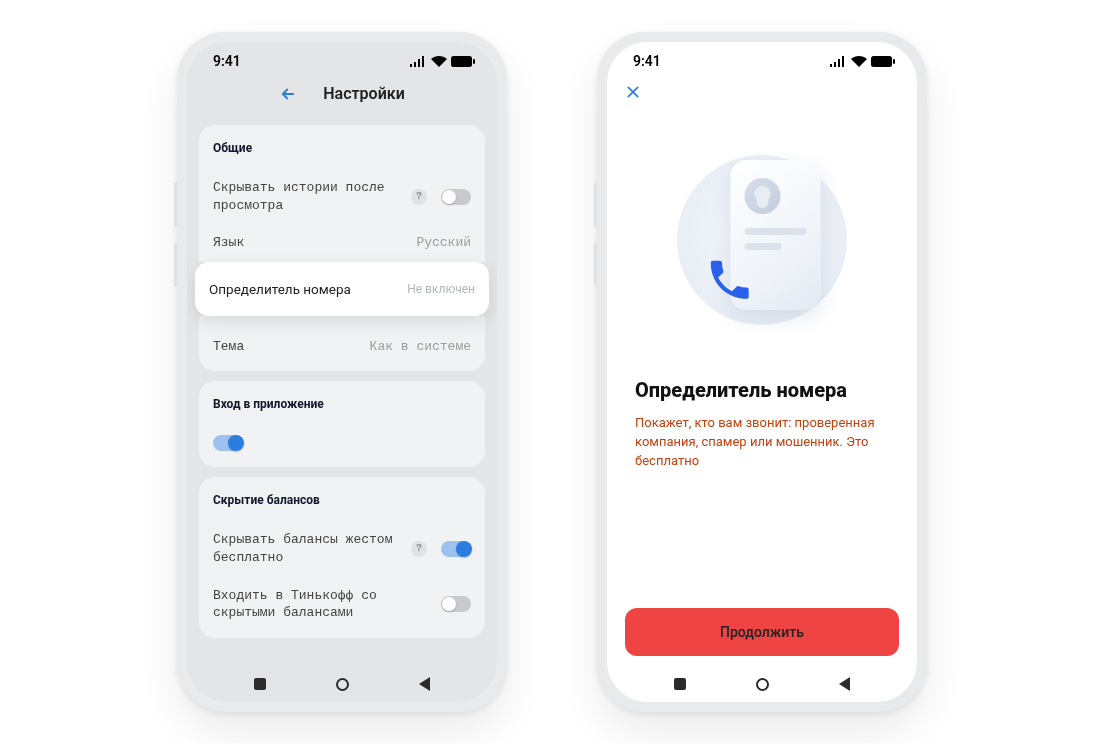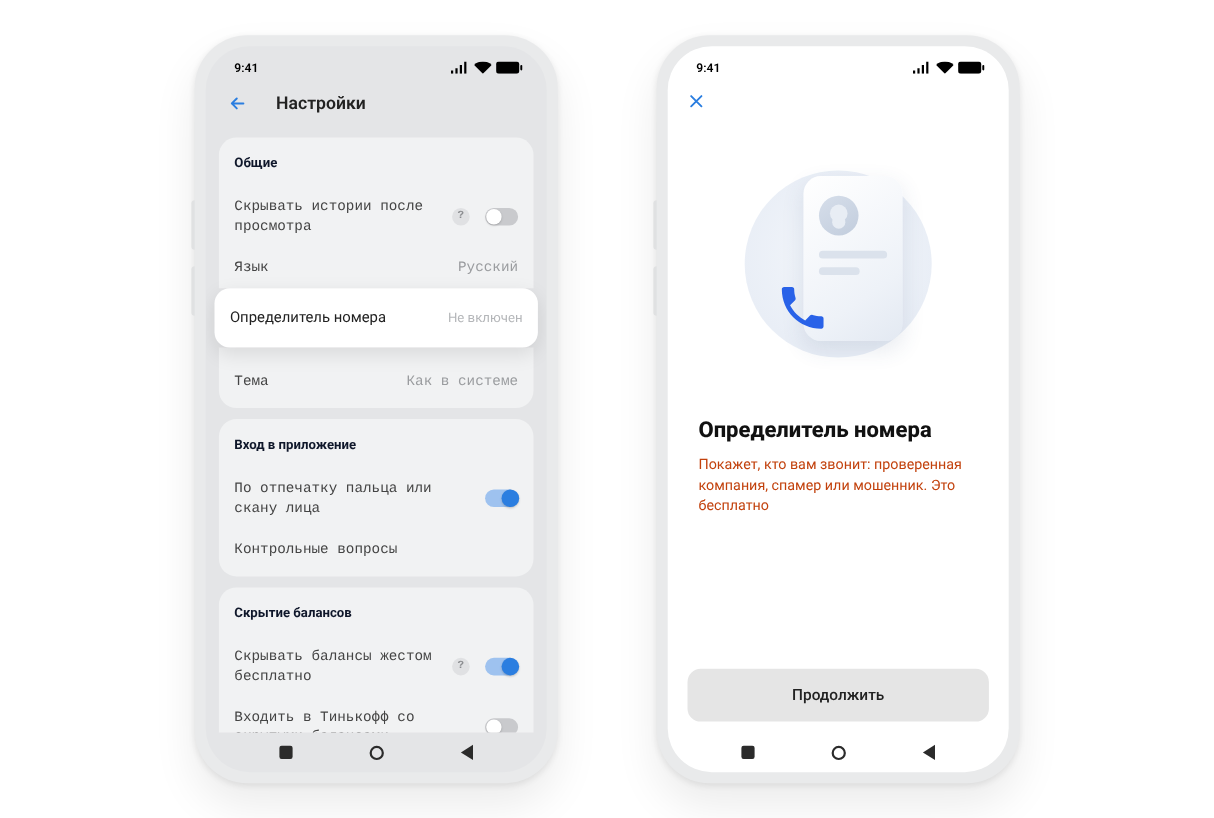--- a/index.html
+++ b/index.html
@@ -47,21 +47,21 @@
   }
   .screen.gray  { background: #e4e5e7; }
   .screen.white { background: #ffffff; }
 
   
   .statusbar {
     height: 38px;
     display: flex;
     align-items: center;
     padding: 0 22px 0 26px;
-    font-size: 11px;
+    font-size: 14px;
     font-weight: 600;
     color: #000;
   }
   .statusbar .sp { flex: 1; }
   .sb-icons { display: flex; align-items: center; gap: 4px; }
   .sb-icons svg { display: block; }
 
   
   .navbar {
     height: 36px;
@@ -73,20 +73,21 @@
   .navbar .sq   { width: 12px; height: 12px; background:#2b2b2b; border-radius:2px; }
   .navbar .circ { width: 13px; height: 13px; border: 2px solid #2b2b2b; border-radius: 50%; }
   .navbar .tri  { width: 0; height: 0; border-top: 7px solid transparent; border-bottom: 7px solid transparent; border-right: 11px solid #2b2b2b; }
 
   
   .header {
     display: flex;
     align-items: center;
     gap: 26px;
     padding: 4px 20px 12px;
+    justify-content: center;
   }
   .header .back svg { display:block; }
   .header-title {
     font-size: 16px;
     font-weight: 600;
     color: #222;
   }
   .content { flex: 1; overflow: hidden; position: relative; }
   .section {
     background: #f1f2f3;
@@ -209,21 +210,21 @@
   .promo-text {
     font-size: 13px;
     line-height: 1.45;
     color: #c2410c;
   }
 
   .cta {
     margin: 0 18px 10px;
     height: 48px;
     border-radius: 12px;
-    background: #e5e5e5;
+    background: #ef4444;
     display:flex;align-items:center;justify-content:center;
     font-size: 14px; font-weight: 500; color:#222;
   }
 </style>
 </head>
 <body>
 
 <div class="phone">
   <div class="screen gray">
 
@@ -279,27 +280,23 @@
         <div class="row">
           <span class="row-label">Тема</span>
           <span class="row-val">Как в системе</span>
         </div>
       </div>
 
       <div class="section">
         <div class="section-title">Вход в приложение</div>
 
         <div class="row">
-          <span class="row-label">По отпечатку пальца или скану лица</span>
           <span class="toggle on"></span>
         </div>
 
-        <div class="row">
-          <span class="row-label">Контрольные вопросы</span>
-        </div>
       </div>
 
       <div class="section" style="margin-bottom:0">
         <div class="section-title">Скрытие балансов</div>
 
         <div class="row">
           <span class="row-label">Скрывать балансы жестом бесплатно</span>
           <span class="help">?</span>
           <span class="toggle on"></span>
         </div>

